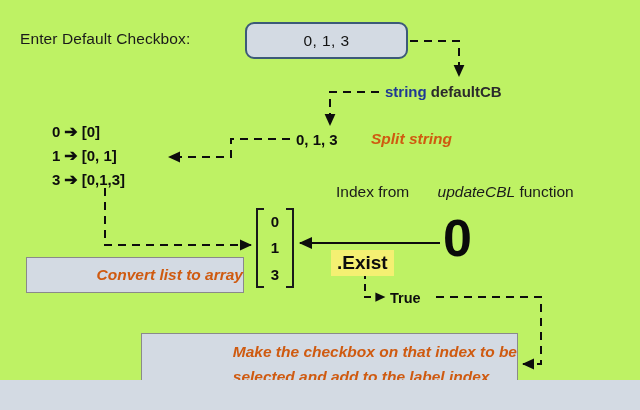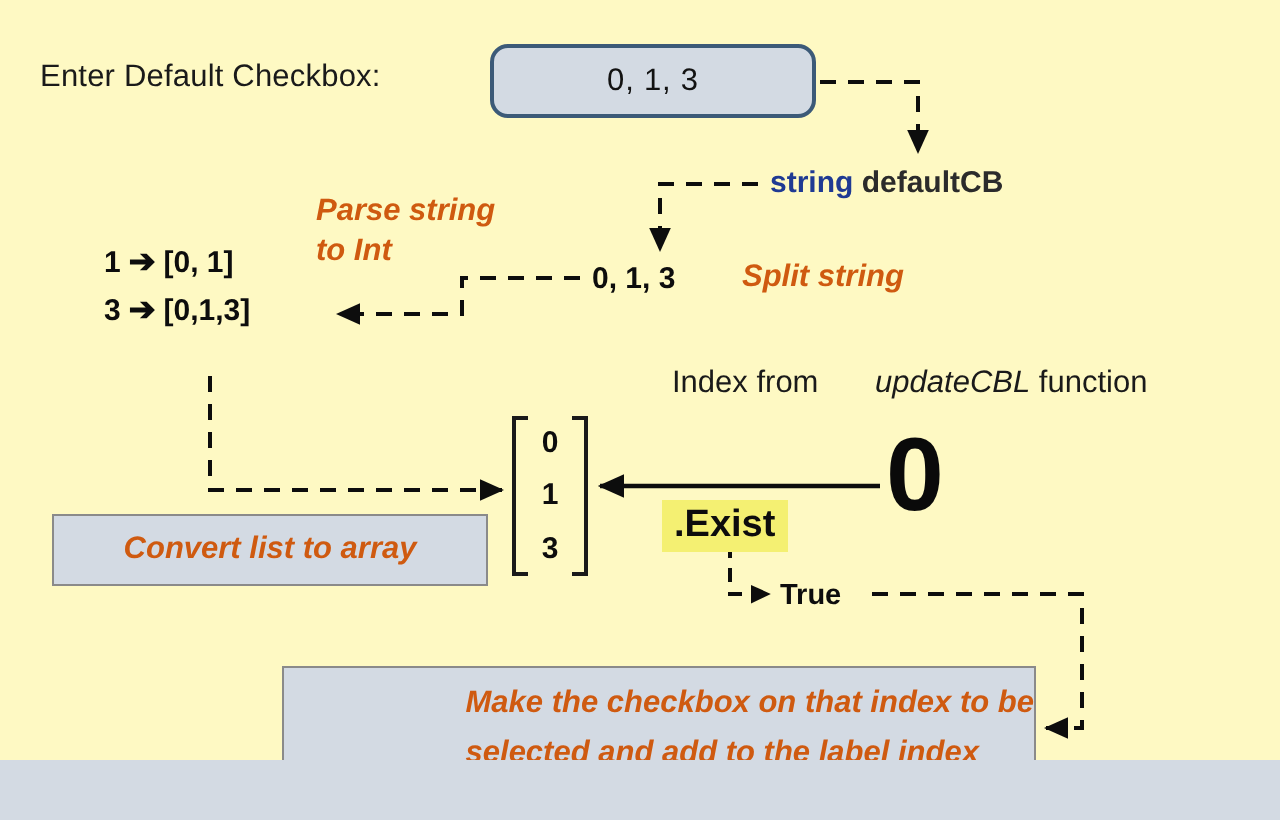--- a/index.html
+++ b/index.html
@@ -4,21 +4,21 @@
 <style>
   html, body {
     margin: 0;
     padding: 0;
     background: #d3dae3;
   }
   #canvas {
     position: relative;
     width: 640px;
     height: 380px;
-    background: #fef9c3;
+    background: #bef264;
     overflow: hidden;
     font-family: "Liberation Sans", sans-serif;
   }
   .abs { position: absolute; }
 
   
   #enter-label {
     left: 20px; top: 30px;
     font-size: 15.5px;
     color: #1a1a1a;
@@ -168,21 +168,21 @@
   .annot-box {
     border: 1.2px solid #8a8a8a;
     background: #d3dae3;
     box-sizing: border-box;
     display: flex;
     align-items: center;
     justify-content: center;
   }
   #convert-box {
     left: 26px; top: 257px;
-    width: 218px; height: 36px;
+    width: 218px; height: 36px; justify-content: flex-end;
   }
   #convert-box .txt { font-size: 15.5px; }
 
   #make-box {
     left: 141px; top: 333px;
     width: 377px; height: 62px;
     justify-content: flex-end;
     padding-left: 14px;
   }
   #make-box .txt {
@@ -234,24 +234,25 @@
   <div class="abs" id="enter-label">Enter Default Checkbox:</div>
 
   <div class="abs" id="defaultcb-input">
     <span class="val">0, 1, 3</span>
   </div>
 
   <div class="abs" id="string-defaultcb">
     <span class="kw">string</span><span class="nm"> defaultCB</span>
   </div>
 
-  <div class="abs orange" id="parse-string">Parse string
-to Int</div>
 
   <div class="abs" id="mapping-list">
+    <div class="row">
+      <span>0</span><span class="arrow">➔</span><span>[0]</span>
+    </div>
     <div class="row">
       <span>1</span><span class="arrow">➔</span><span>[0, 1]</span>
     </div>
     <div class="row">
       <span>3</span><span class="arrow">➔</span><span>[0,1,3]</span>
     </div>
   </div>
 
   <div class="abs" id="split-values">0, 1, 3</div>
 

